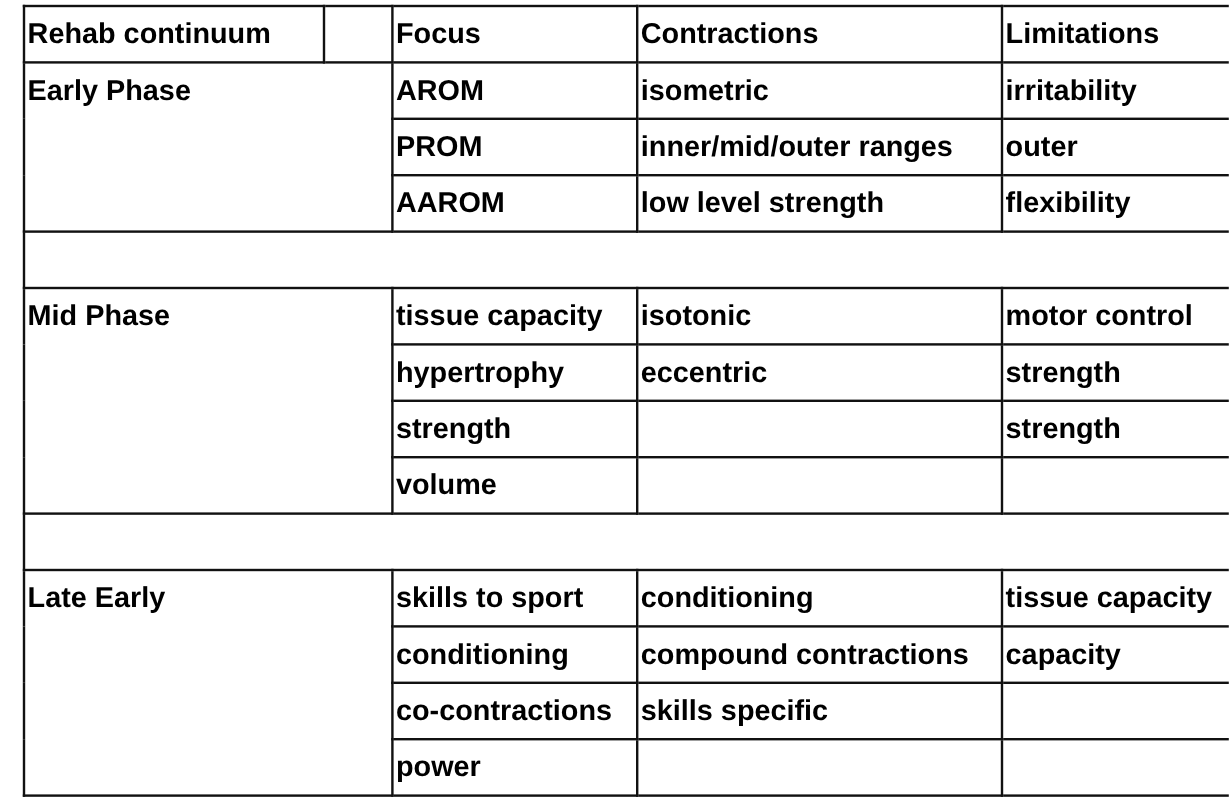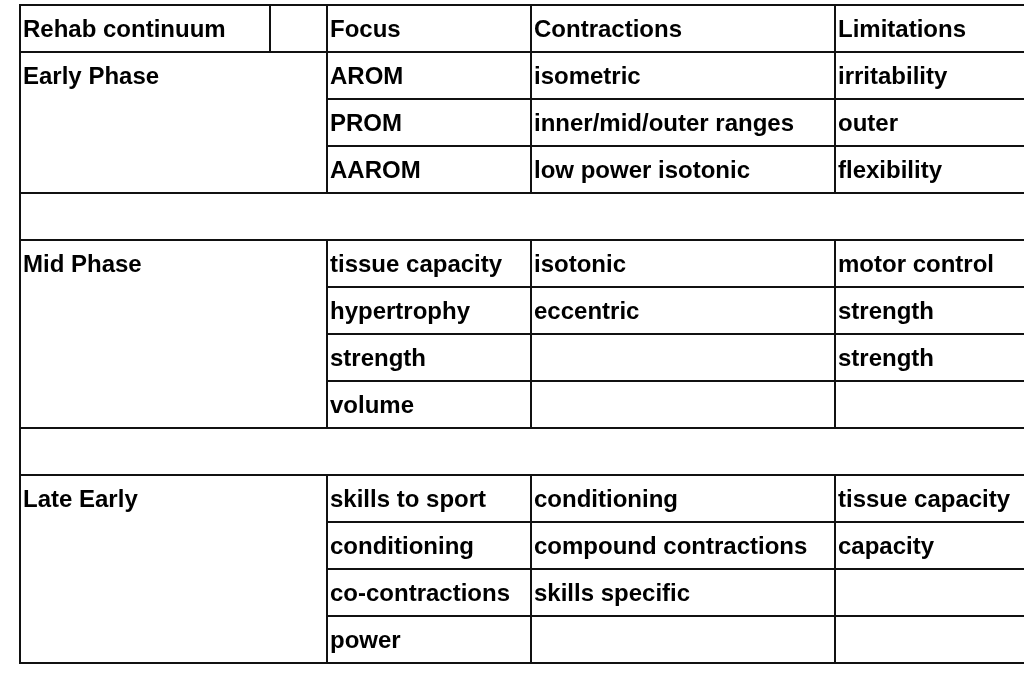--- a/index.html
+++ b/index.html
@@ -54,21 +54,21 @@
     <td>isometric</td>
     <td>irritability</td>
   </tr>
   <tr>
     <td>PROM</td>
     <td>inner/mid/outer ranges</td>
     <td>outer</td>
   </tr>
   <tr>
     <td>AAROM</td>
-    <td>low power isotonic</td>
+    <td>low level strength</td>
     <td>flexibility</td>
   </tr>
   <tr class="spacer">
     <td colspan="5"></td>
   </tr>
 
   <tr>
     <td class="phase" colspan="2" rowspan="4">Mid Phase</td>
     <td>tissue capacity</td>
     <td>isotonic</td>

